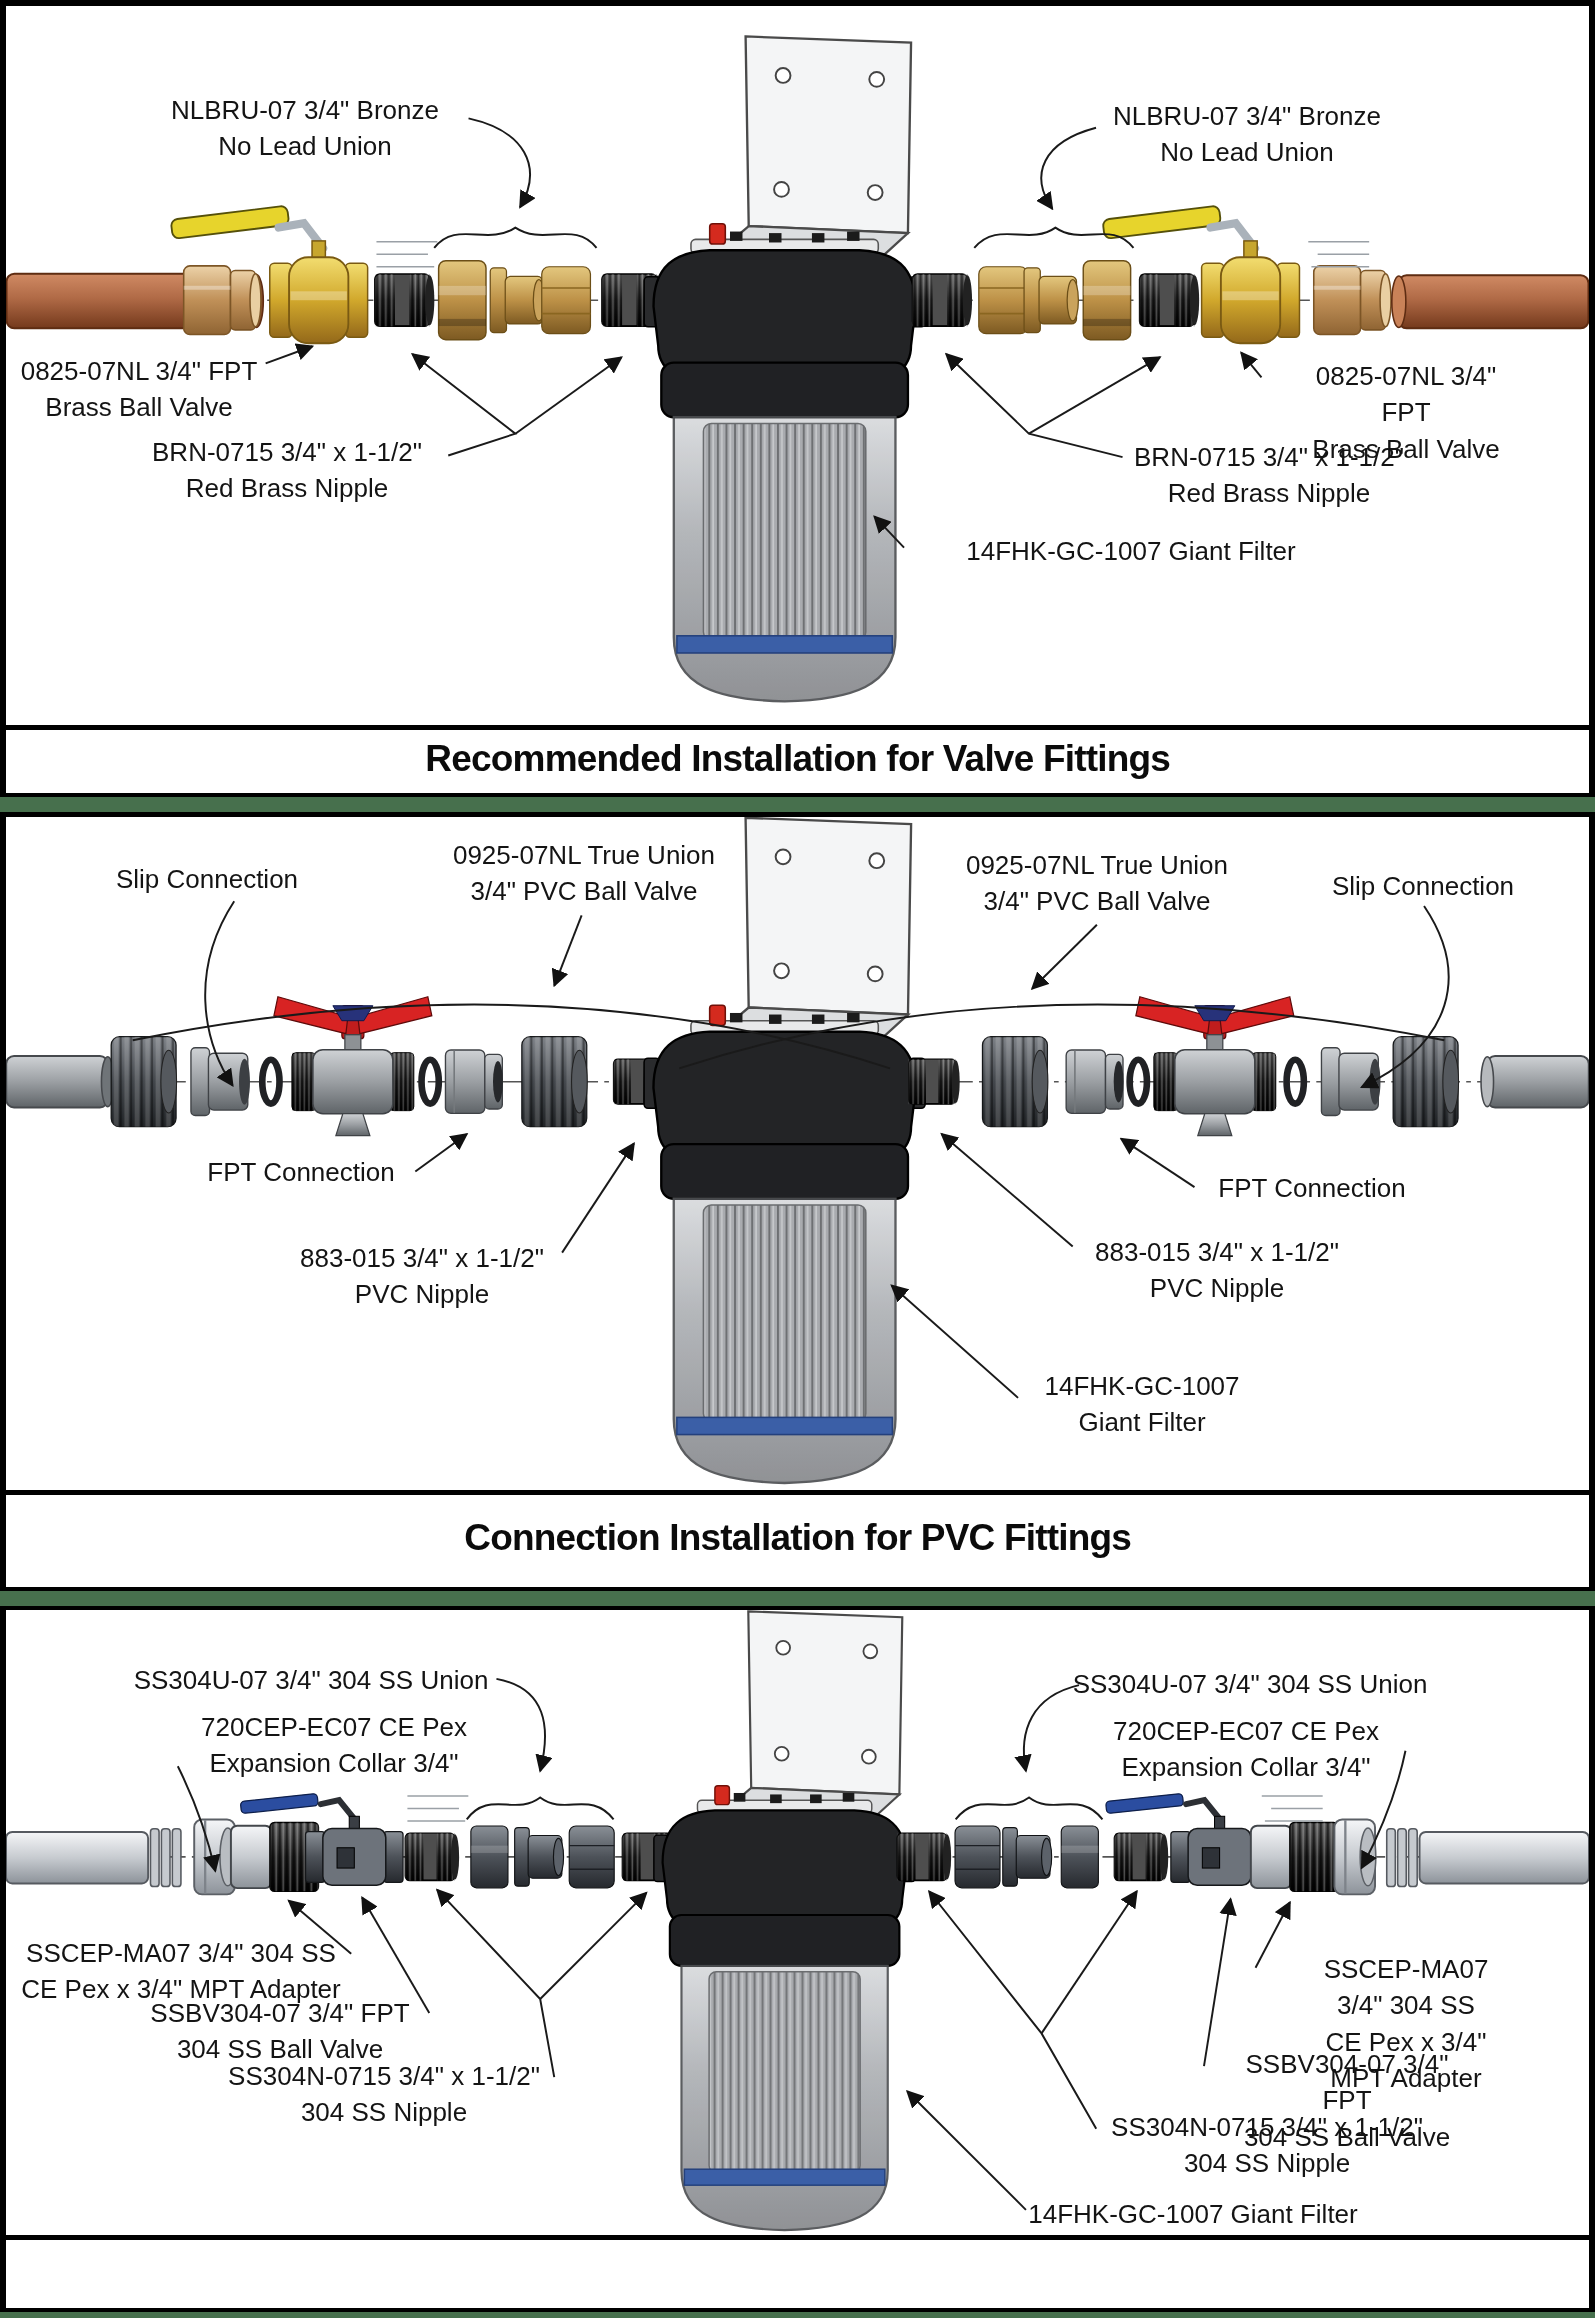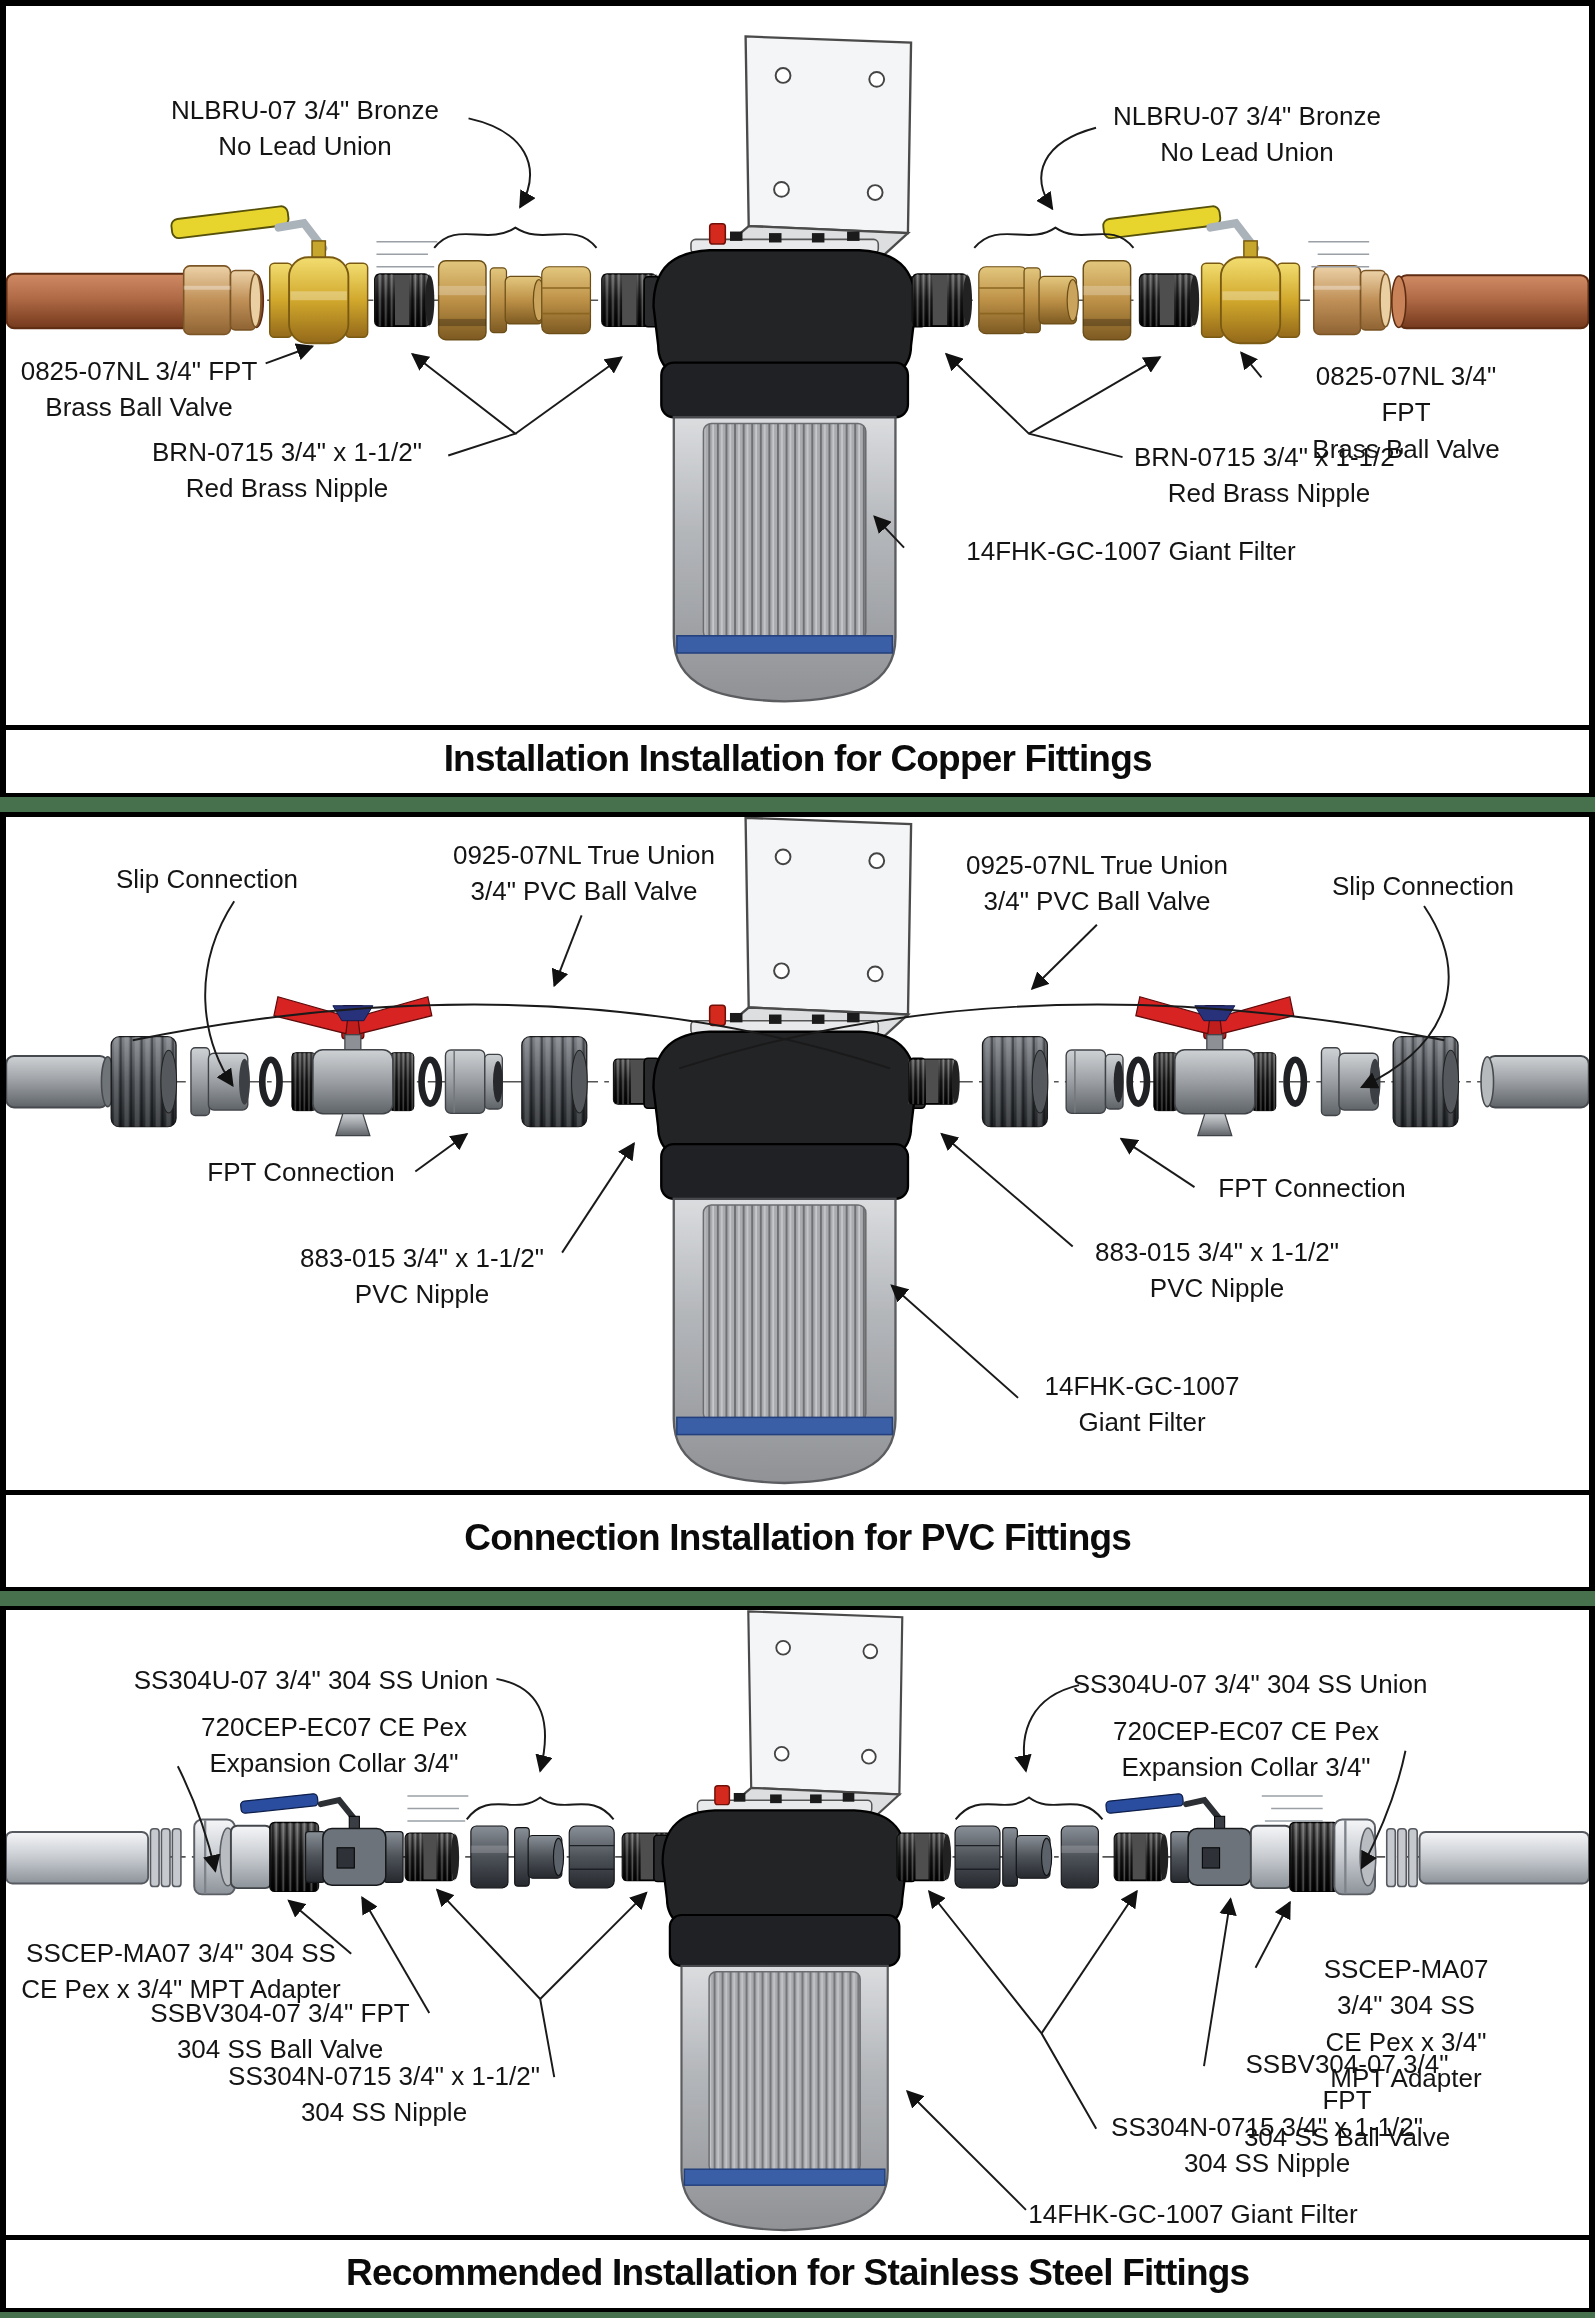--- a/index.html
+++ b/index.html
@@ -375,23 +375,22 @@
       <path d="M 1404,2726 L 1334,2604 L 1190,2422" marker-end="url(#arr)"></path>
       <path d="M 1334,2604 L 1456,2422" marker-end="url(#arr)"></path>
       <path d="M 1314,2830 L 1162,2678" marker-end="url(#arr)"></path>
     </g>
   </svg>
 
   <div class="rule" style="top:725px"></div>
   <div class="rule" style="top:1490px"></div>
   <div class="rule" style="top:2235px"></div>
 
-  <div class="cap" style="top:738px">Installation Installation for Copper Fittings</div>
+  <div class="cap" style="top:738px">Recommended Installation for Valve Fittings</div>
   <div class="cap" style="top:1517px">Connection Installation for PVC Fittings</div>
-  <div class="cap" style="top:2252px">Recommended Installation for Stainless Steel Fittings</div>
 
   <div class="lbl" style="left:305px;top:92px">NLBRU-07 3/4" Bronze
 No Lead Union</div>
   <div class="lbl" style="left:139px;top:353px">0825-07NL 3/4" FPT
 Brass Ball Valve</div>
   <div class="lbl" style="left:287px;top:434px">BRN-0715  3/4" x 1-1/2"
 Red Brass Nipple</div>
   <div class="lbl" style="left:1247px;top:98px">NLBRU-07 3/4" Bronze
 No Lead Union</div>
   <div class="lbl" style="left:1406px;top:358px">0825-07NL 3/4" FPT

